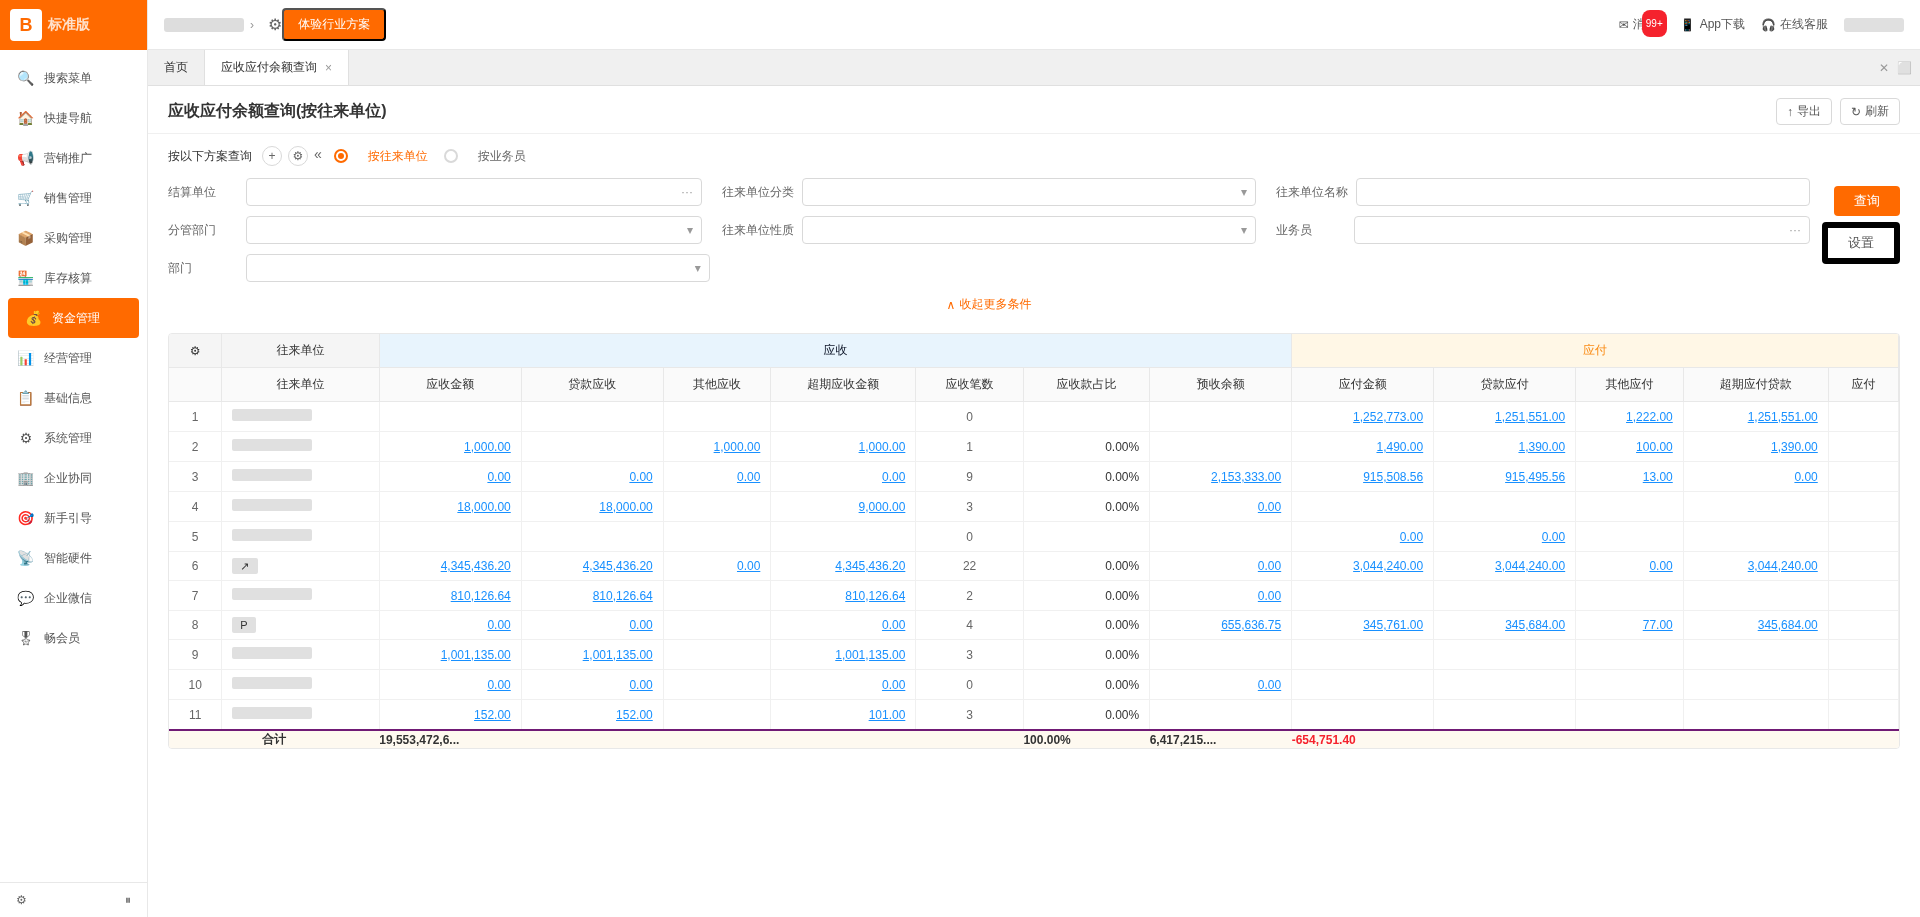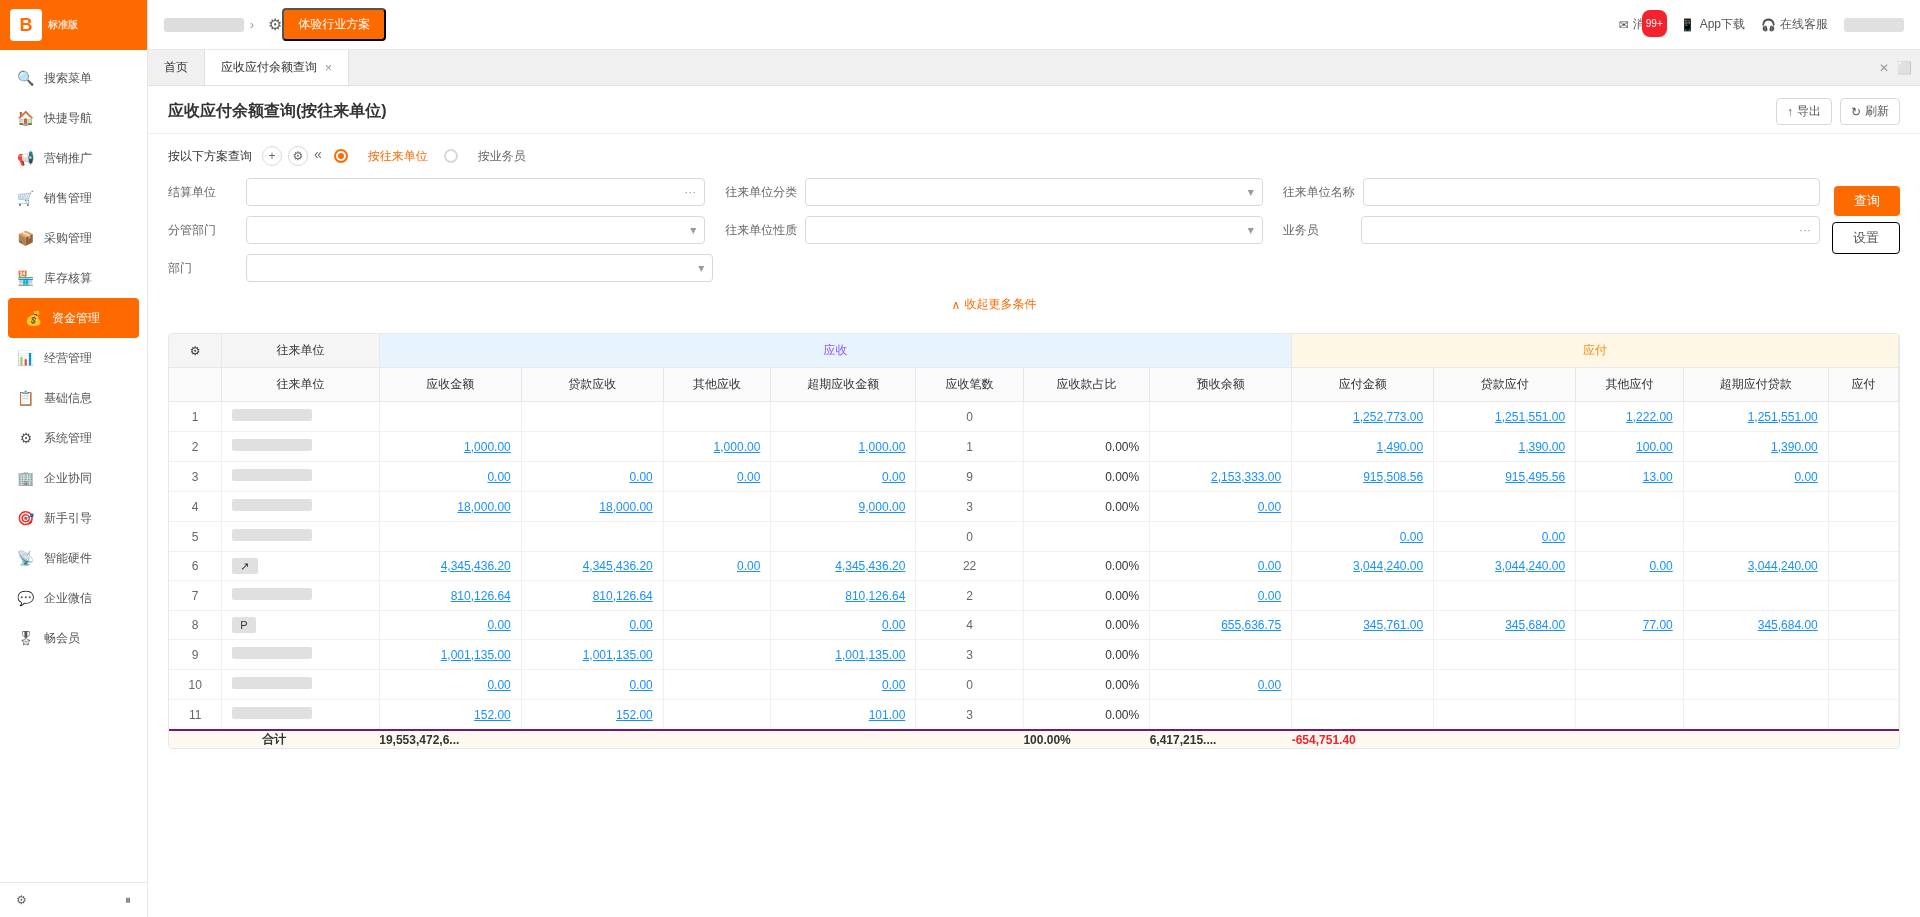--- a/index.html
+++ b/index.html
@@ -11,21 +11,21 @@
       border-right: 1px solid #e8e8e8; display: flex; flex-direction: column;
     }
     .sidebar-logo {
       height: 50px; background: #ff6a00; display: flex; align-items: center; padding: 0 10px;
       color: #fff; font-size: 14px; font-weight: bold;
     }
     .sidebar-logo-icon { width: 32px; height: 32px; background: #fff; border-radius: 4px; display: flex; align-items: center; justify-content: center; margin-right: 6px; }
     .sidebar-logo-icon span { color: #ff6a00; font-size: 18px; font-weight: bold; }
     .sidebar-logo-text { display: flex; flex-direction: column; }
     .sidebar-logo-text .main { font-size: 13px; }
-    .sidebar-logo-text .sub { font-size: 10px; opacity: 0.8; font-family: Liberation Mono, monospace; }
+    .sidebar-logo-text .sub { font-size: 14px; opacity: 0.8; font-family: Liberation Mono, monospace; }
     .sidebar-nav { flex: 1; overflow-y: auto; padding: 8px 0; }
     .nav-item {
       display: flex; align-items: center; padding: 10px 16px; cursor: pointer;
       color: #555; transition: background 0.2s;
     }
     .nav-item.active { background: #ff6a00; color: #fff; border-radius: 4px; margin: 0 8px; }
     .nav-item .nav-icon { width: 20px; height: 20px; margin-right: 8px; display: flex; align-items: center; justify-content: center; font-size: 14px; }
     .nav-item .nav-label { font-size: 12px; }
     .sidebar-footer { padding: 10px 16px; display: flex; align-items: center; border-top: 1px solid #e8e8e8; }
     .sidebar-footer .gear-icon { margin-right: 10px; cursor: pointer; color: #666; }
@@ -108,21 +108,21 @@
       background: #fff; cursor: pointer; position: relative;
     }
     .filter-input .dots { color: #999; position: absolute; right: 8px; }
     .filter-input .chevron { color: #999; position: absolute; right: 8px; }
     .filter-select { display: flex; align-items: center; justify-content: space-between; }
 
     .collapse-row { display: flex; justify-content: center; align-items: center; padding: 4px 0 8px; cursor: pointer; color: #ff6a00; font-size: 12px; gap: 4px; }
 
     
     .btn-query { background: #ff6a00; color: #fff; border: none; border-radius: 4px; padding: 6px 20px; cursor: pointer; font-size: 13px; }
-    .btn-set { background: #fff; color: #555; border: 1px solid #000000; border-radius: 4px; padding: 6px 20px; cursor: pointer; font-size: 13px; }
+    .btn-set { background: #fff; color: #555; border: 6px solid #000000; border-radius: 4px; padding: 6px 20px; cursor: pointer; font-size: 13px; }
     .action-btns { display: flex; flex-direction: column; gap: 6px; padding: 0 0 0 12px; }
 
     
     .table-area { padding: 0 20px 20px; }
     .table-wrapper { border: 1px solid #e8e8e8; border-radius: 4px; overflow: auto; }
     table { width: 100%; border-collapse: collapse; font-size: 12px; }
     thead tr th {
       background: #fafafa; border-bottom: 1px solid #e8e8e8; border-right: 1px solid #e8e8e8;
       padding: 8px 10px; text-align: center; font-weight: 500; color: #333; white-space: nowrap;
     }
@@ -365,21 +365,21 @@
       </div>
     </div>
 
     <div class="table-area">
       <div class="table-wrapper">
         <table>
           <thead>
             <tr class="group-header">
               <th colspan="1" style="border-right:1px solid #e8e8e8;">⚙</th>
               <th colspan="1">往来单位</th>
-              <th colspan="7" style="background:#e8f4fd; color:#8b5cf6;">应收</th>
+              <th colspan="7" style="background:#e8f4fd; color:#0f172a;">应收</th>
               <th colspan="5" style="background:#fff7e6; color:#fa8c16;">应付</th>
             </tr>
             <tr>
               <th></th>
               <th>往来单位</th>
               <th>应收金额</th>
               <th>贷款应收</th>
               <th>其他应收</th>
               <th>超期应收金额</th>
               <th>应收笔数</th>

